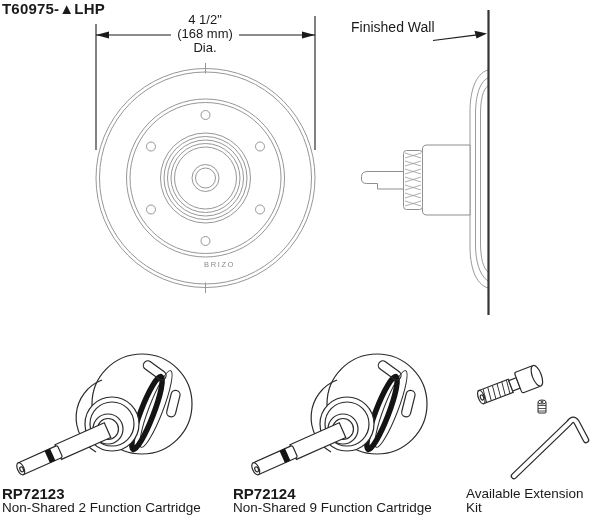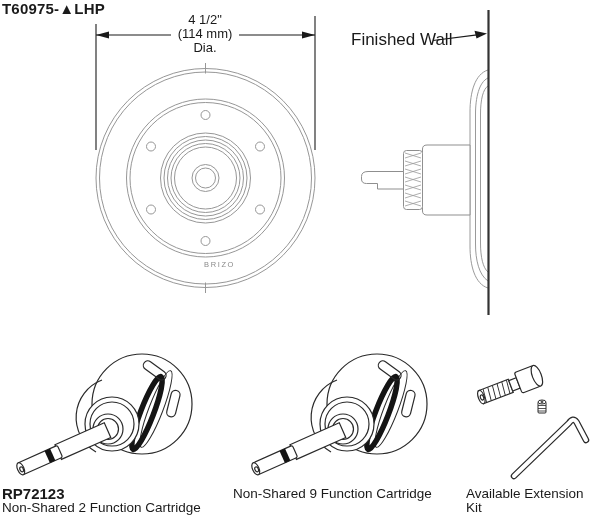--- a/index.html
+++ b/index.html
@@ -5,21 +5,21 @@
   html,body{margin:0;padding:0;background:#ffffff;}
   body{font-family:"Liberation Sans","DejaVu Sans",sans-serif;color:#1a1a1a;}
   #stage{position:relative;width:600px;height:522px;background:#fff;overflow:hidden;}
   #art{position:absolute;left:0;top:0;}
   .txt{position:absolute;white-space:nowrap;line-height:1.05;}
   .model{left:2px;top:1px;font-size:15px;font-weight:bold;letter-spacing:.2px;}
   .dim{left:140px;width:130px;text-align:center;font-size:13px;}
   .dim-in{top:13px;}
   .dim-mm{top:27px;}
   .dim-dia{top:41px;}
-  .fwall{left:351px;top:31px;font-size:17px;}
+  .fwall{left:351px;top:20px;font-size:14px;}
   .brand{left:175px;top:261px;width:60px;text-align:right;font-size:7.5px;
          letter-spacing:1.6px;color:#8a8a8a;}
   .part{position:absolute;top:487px;}
   .part .code{font-size:15px;font-weight:bold;line-height:14px;}
   .part .desc{font-size:13.5px;line-height:14px;}
   .p1{left:2px;} .p2{left:233px;} .p3{left:466px;}
 </style>
 </head>
 <body>
 
@@ -161,31 +161,32 @@
       <g stroke-linecap="round" stroke-linejoin="round">
         <path d="M59,144 L114,91 Q118,85 121.5,90 L131,108" stroke="#2a2a2a" stroke-width="6.5"></path>
         <path d="M59,144 L114,91 Q118,85 121.5,90 L131,108" stroke="#ffffff" stroke-width="4"></path>
       </g>
     </g>
   </svg>
 
   <div class="txt model">T60975-▲LHP</div>
 
   <div class="txt dim dim-in">4 1/2"</div>
-  <div class="txt dim dim-mm">(114 mm)</div>
+  <div class="txt dim dim-mm">(168 mm)</div>
   <div class="txt dim dim-dia">Dia.</div>
 
   <div class="txt fwall">Finished Wall</div>
 
   <div class="txt brand">BRIZO</div>
 
   <div class="part p1">
     <div class="code">RP72123</div>
     <div class="desc">Non-Shared 2 Function Cartridge</div>
   </div>
   <div class="part p2">
+    <div class="code">RP72124</div>
     <div class="desc">Non-Shared 9 Function Cartridge</div>
   </div>
   <div class="part p3">
     <div class="desc">Available Extension Kit</div>
   </div>
 
 </div>
 
 </body></html>

